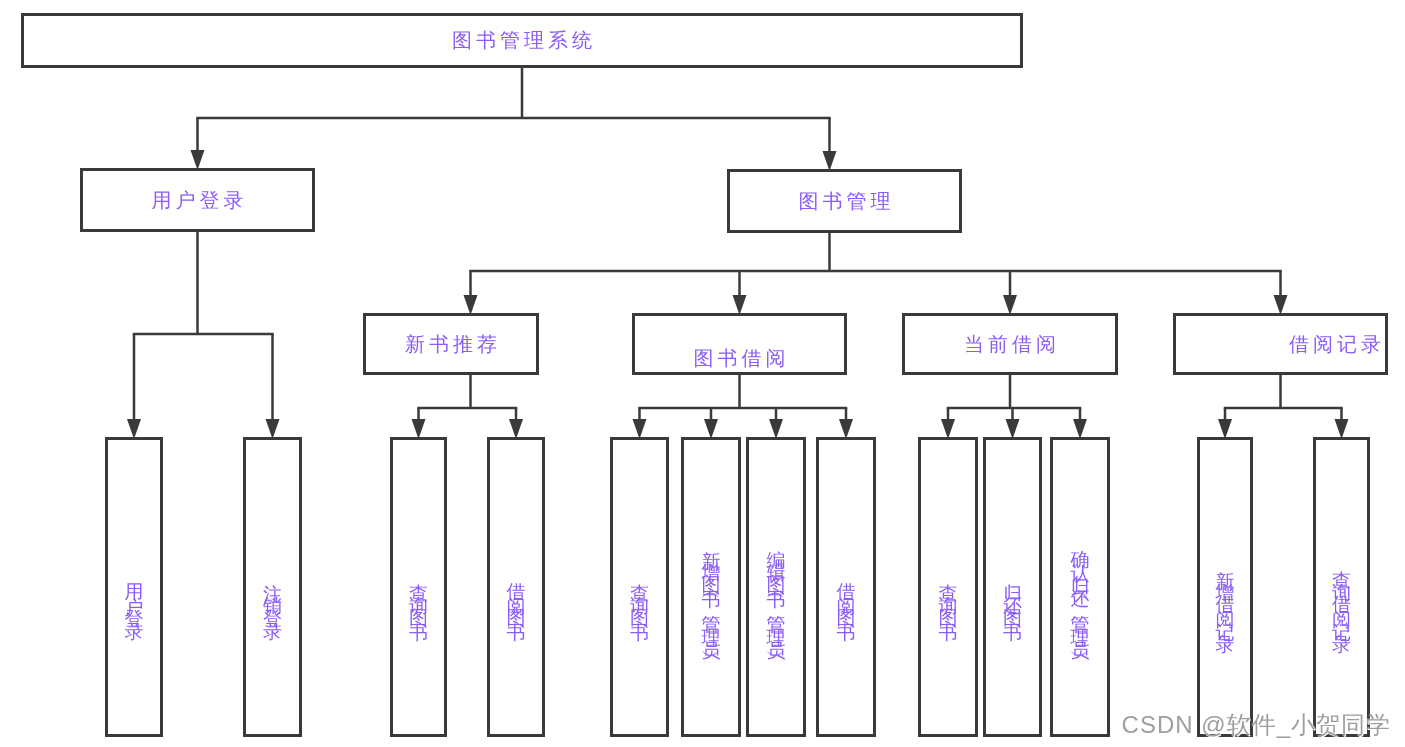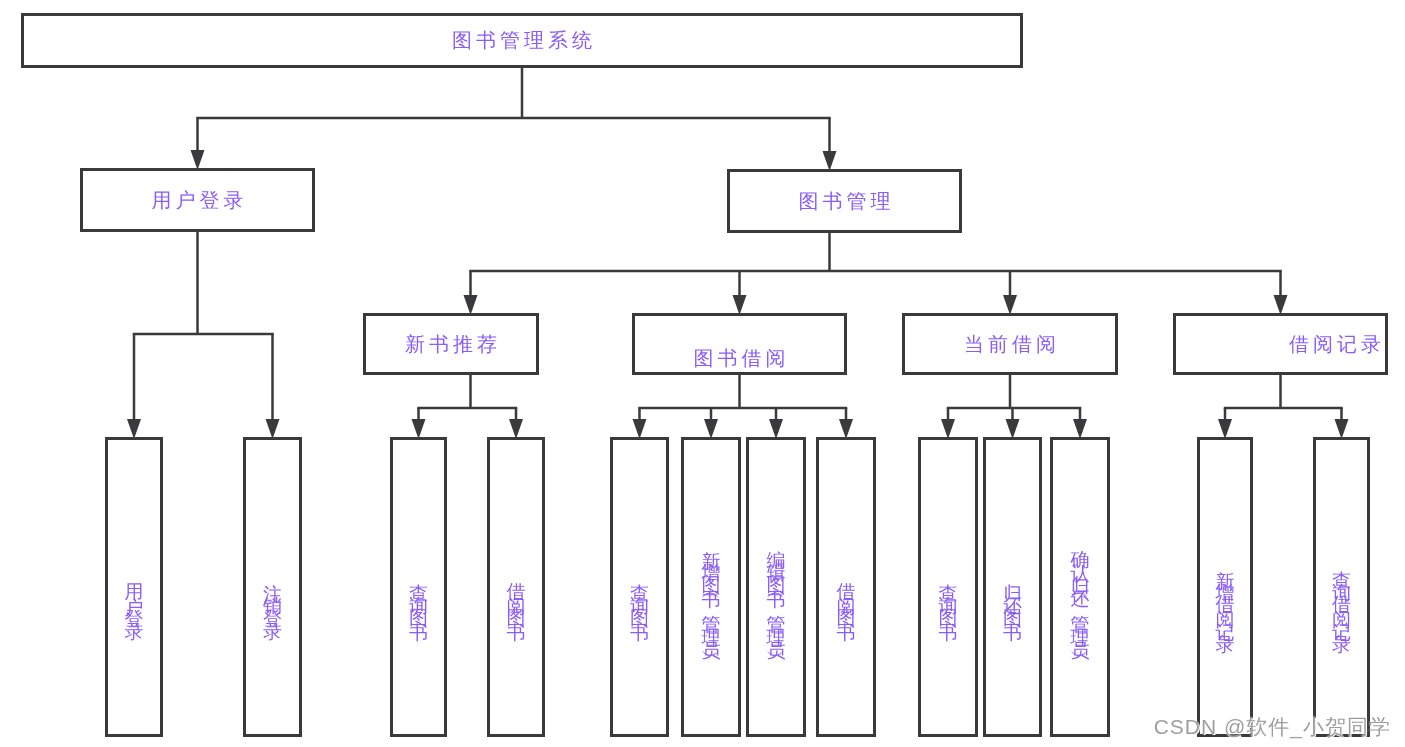--- a/index.html
+++ b/index.html
@@ -37,21 +37,21 @@
     text-orientation: mixed;
     font-size: 19px;
     letter-spacing: 13px;
     margin-bottom: -13px;
     white-space: nowrap;
   }
   .watermark {
     position: absolute;
     right: 14px;
     bottom: 6px;
-    font-size: 21px;
+    font-size: 24px;
     letter-spacing: 1px;
     color: #9e9e9e;
     text-shadow: 0 0 2px #ffffff, 1px 1px 0 #ffffff;
     z-index: 10;
     white-space: nowrap;
   }
 </style>
 </head>
 <body>
 

